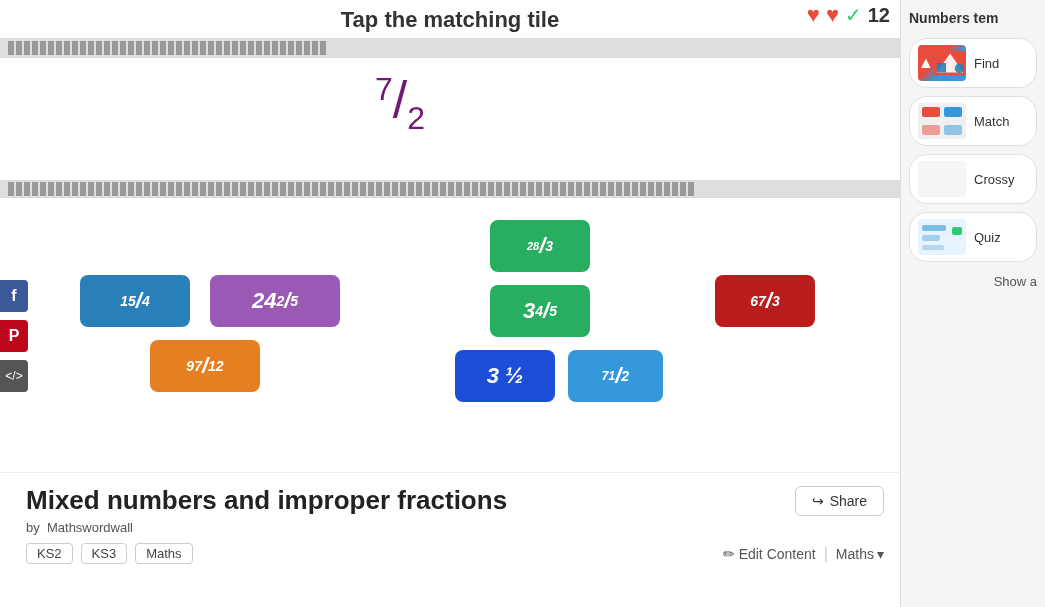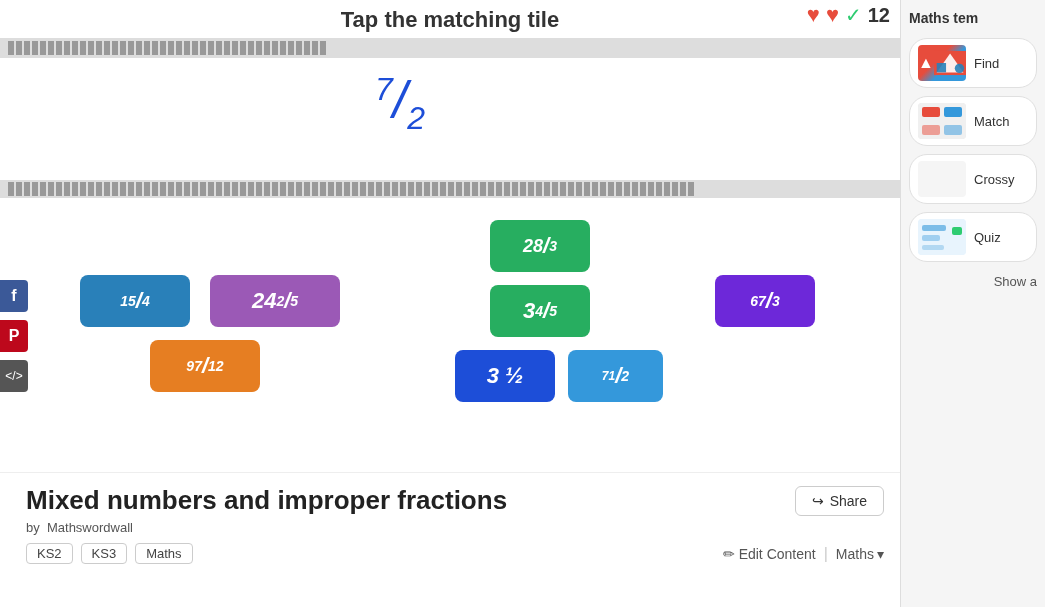--- a/index.html
+++ b/index.html
@@ -103,22 +103,21 @@
       top: 70px;
       left: 0;
       right: 100px;
       display: flex;
       align-items: center;
       justify-content: center;
     }
 
     .fraction-main {
       font-size: 52px;
-      color: #1d4ed8;
-      font-style: italic;
+      color: #701a75;
     }
 
     .fraction-main sup {
       font-size: 32px;
       vertical-align: super;
     }
 
     .fraction-main sub {
       font-size: 32px;
       vertical-align: sub;
@@ -588,36 +587,36 @@
 
     <div class="tile" style="left:210px; top:65px; width:130px; height:52px; background:#9b59b6;">
       24 <sup style="font-size:14px;vertical-align:super;">2</sup>/<sub style="font-size:14px;vertical-align:sub;">5</sub>
     </div>
 
     <div class="tile" style="left:150px; top:130px; width:110px; height:52px; background:#e67e22;">
       <sup style="font-size:14px;vertical-align:super;">97</sup>/<sub style="font-size:14px;vertical-align:sub;">12</sub>
     </div>
 
     <div class="tile" style="left:490px; top:10px; width:100px; height:52px; background:#27ae60;">
-      <sup style="font-size:18px;vertical-align:super;">28</sup>/<sub style="font-size:14px;vertical-align:sub;">3</sub>
+      <sup style="font-size:11px;vertical-align:super;">28</sup>/<sub style="font-size:14px;vertical-align:sub;">3</sub>
     </div>
 
     <div class="tile" style="left:490px; top:75px; width:100px; height:52px; background:#27ae60;">
       3 <sup style="font-size:14px;vertical-align:super;">4</sup>/<sub style="font-size:14px;vertical-align:sub;">5</sub>
     </div>
 
     <div class="tile" style="left:455px; top:140px; width:100px; height:52px; background:#1d4ed8;">
       3 ½
     </div>
 
     <div class="tile" style="left:568px; top:140px; width:95px; height:52px; background:#3498db;">
       <sup style="font-size:12px;vertical-align:super;">71</sup>/<sub style="font-size:14px;vertical-align:sub;">2</sub>
     </div>
 
-    <div class="tile" style="left:715px; top:65px; width:100px; height:52px; background:#6d28d9;">
+    <div class="tile" style="left:715px; top:65px; width:100px; height:52px; background:#b91c1c;">
       <sup style="font-size:14px;vertical-align:super;">67</sup>/<sub style="font-size:14px;vertical-align:sub;">3</sub>
     </div>
   </div>
 
   <div class="menu-btn">
     <svg width="22" height="18" viewBox="0 0 22 18" fill="none" xmlns="http://www.w3.org/2000/svg">
       <rect y="0" width="22" height="3" rx="1.5" fill="#555"></rect>
       <rect y="7" width="22" height="3" rx="1.5" fill="#555"></rect>
       <rect y="14" width="22" height="3" rx="1.5" fill="#555"></rect>
     </svg>
@@ -672,21 +671,21 @@
   <span>f</span>
 </div>
 <div class="pinterest-icon">
   <span>P</span>
 </div>
 <div class="embed-icon">
   <span>&lt;/&gt;</span>
 </div>
 
 <div class="sidebar">
-  <div class="switch-template-title">Maths tem</div>
+  <div class="switch-template-title">Numbers tem</div>
 
   <div class="sidebar-item">
     <div class="sidebar-thumb find-thumb">
       <svg width="48" height="36" viewBox="0 0 48 36">
         <rect width="48" height="36" fill="#e74c3c"></rect>
         <polygon points="24,4 44,32 4,32" fill="white" opacity="0.9"></polygon>
         <rect x="4" y="18" width="14" height="14" fill="#2980b9" opacity="0.9"></rect>
         <circle cx="38" cy="26" r="7" fill="#2980b9" opacity="0.9"></circle>
       </svg>
     </div>

